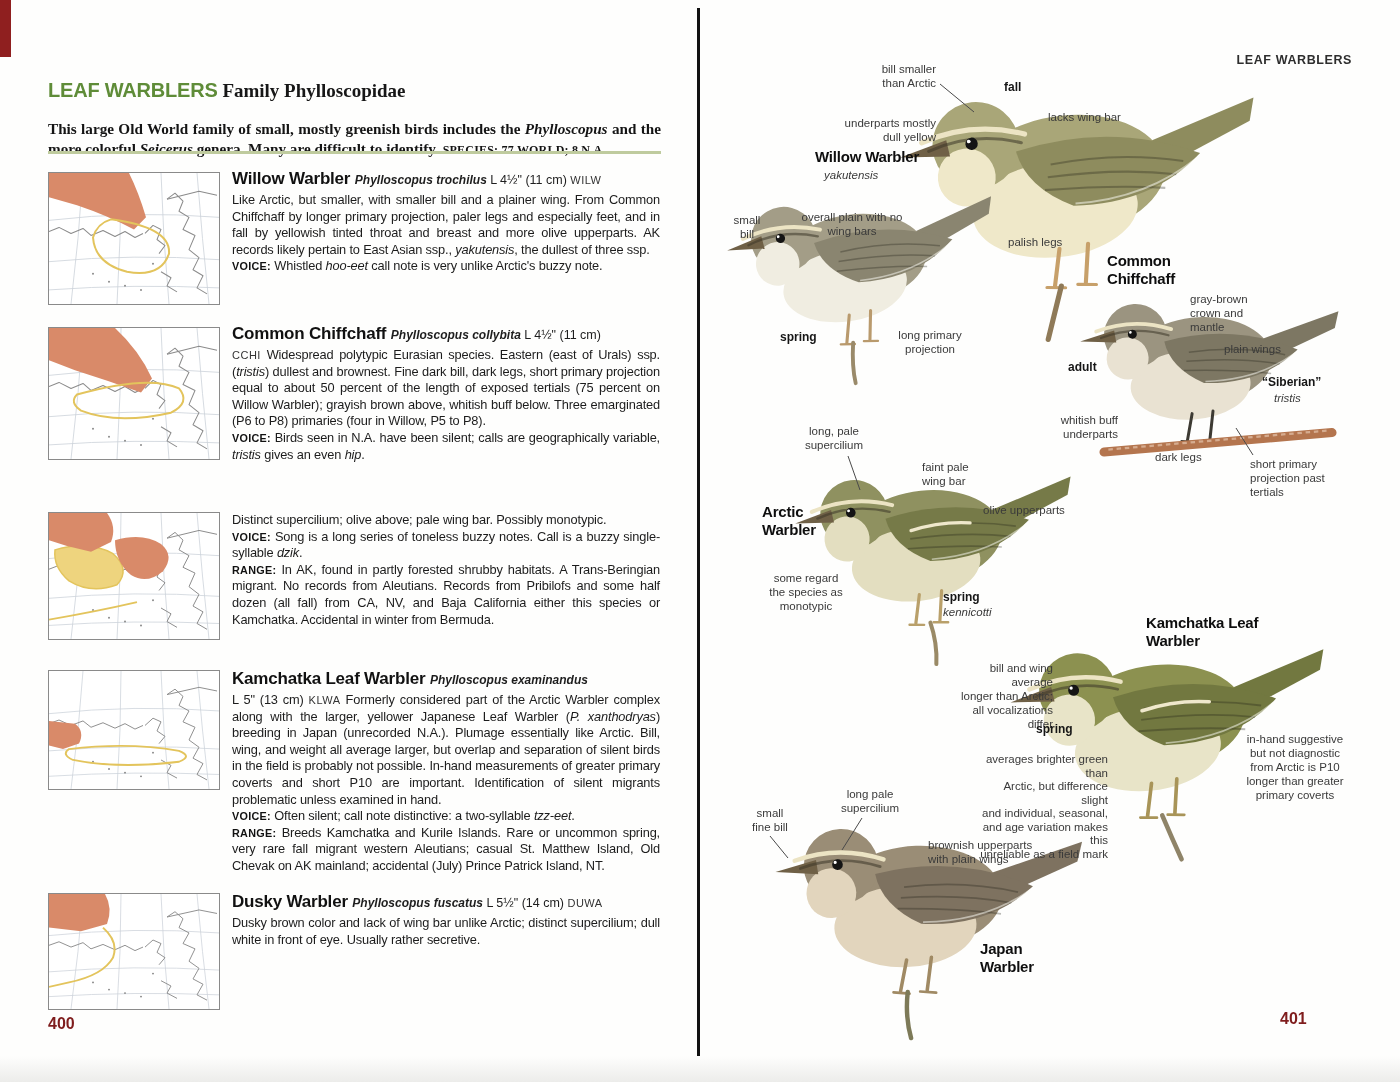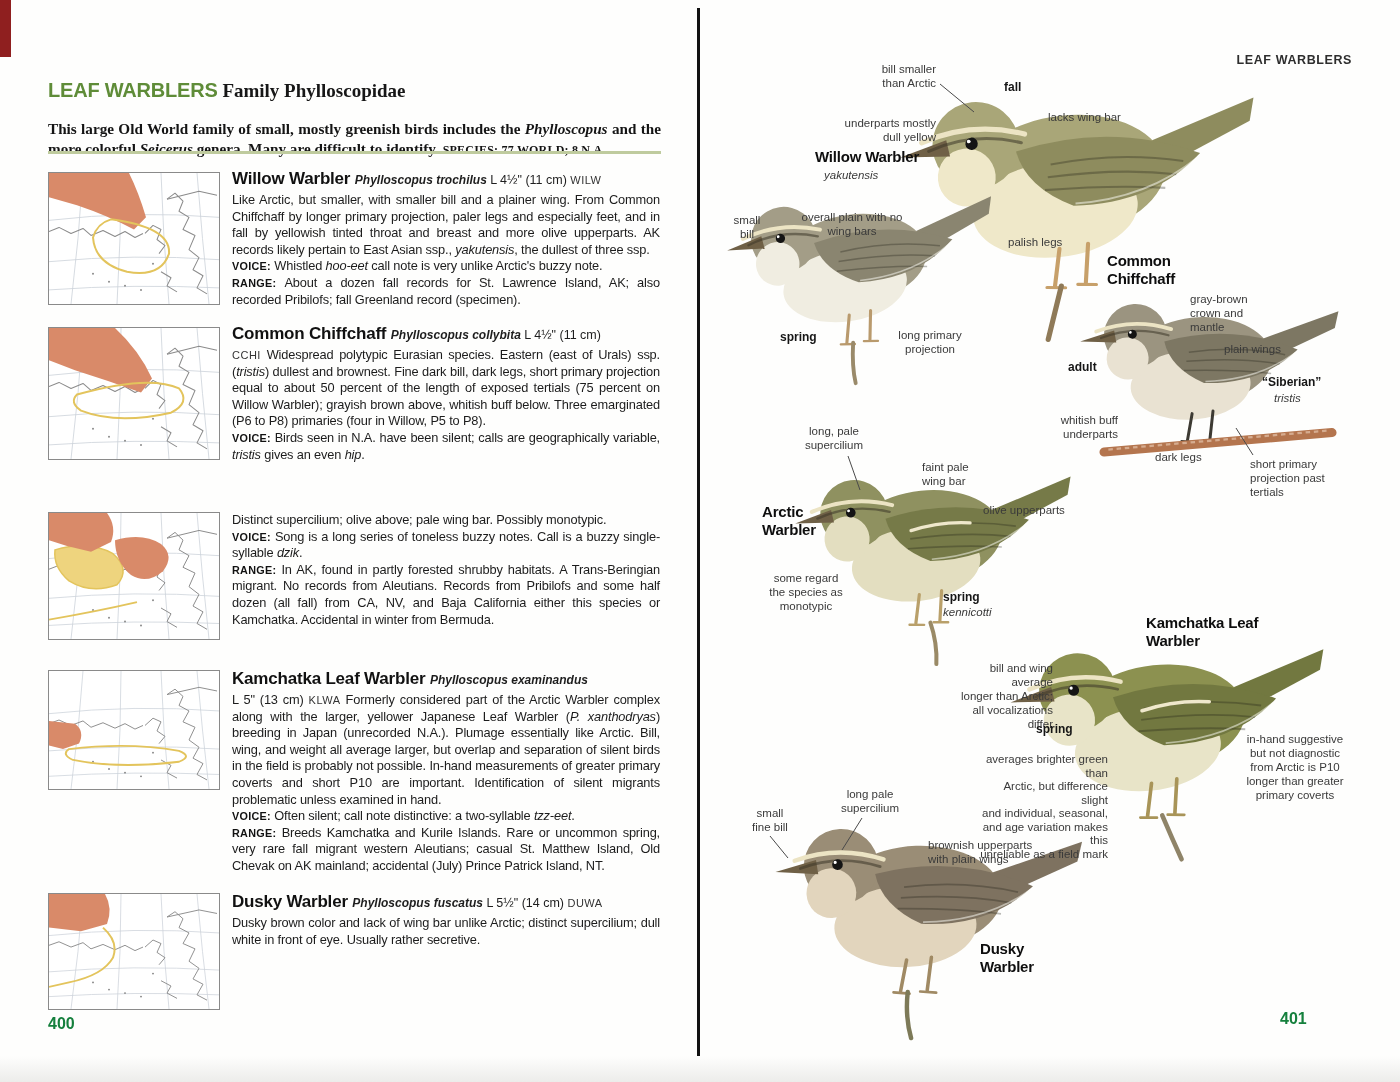--- a/index.html
+++ b/index.html
@@ -2,21 +2,21 @@
 <html><head>
 <meta charset="utf-8">
 <style>
   html,body{margin:0;padding:0;background:#e9e9e9;}
   #page{position:relative;width:1400px;height:1082px;background:#fefefd;overflow:hidden;
         font-family:"Liberation Sans",sans-serif;color:#1e1e1e;}
   #page::after{content:"";position:absolute;left:0;right:0;bottom:0;height:26px;
         background:linear-gradient(#fefefd,#ececea);pointer-events:none;}
   .tab{position:absolute;left:0;top:0;width:11px;height:57px;background:#8f1f1f;}
   .divider{position:absolute;left:697px;top:8px;width:3px;height:1062px;background:#121212;}
-  .pagenum{position:absolute;font:600 16px "Liberation Sans",sans-serif;color:#15803d;}
+  .pagenum{position:absolute;font:600 16px "Liberation Sans",sans-serif;color:#7f1d1d;}
   .runhead{position:absolute;font:600 12.5px "Liberation Sans",sans-serif;letter-spacing:.6px;color:#2e2e2e;}
 
   
   .famtitle{position:absolute;left:48px;top:78px;width:615px;line-height:24px;}
   .c-fam-green{color:#5f8c38;font-weight:800;font-size:20px;letter-spacing:-.2px;}
   .c-fam-serif{font-family:"Liberation Serif",serif;font-weight:700;font-size:19px;color:#171717;}
   .intro{position:absolute;left:48px;top:103px;width:613px;
          font:700 15.2px/19.5px "Liberation Serif",serif;color:#141414;text-align:justify;margin-top:16px;}
   .c-i{font-style:italic;}
   .c-stats{font-size:12px;letter-spacing:.2px;}
@@ -136,21 +136,20 @@
   <svg class="map" style="top:893px" width="170" height="115" viewBox="0 0 170 130" preserveAspectRatio="none">
     <use href="#map-base"></use>
     <path d="M0,0 L56,0 Q64,16 58,34 L32,42 L0,38 Z" fill="#d98a69"></path>
     <path d="M54,38 Q70,54 64,72 Q54,92 20,100 L0,105" fill="none" stroke="#e3c45c" stroke-width="2"></path>
   </svg>
 
   <div class="sp" style="top:169px">
     <div class="sp-title"><span class="c-name">Willow Warbler </span><span class="c-sci">Phylloscopus trochilus  </span><span class="c-size">L 4½" (11 cm)  </span><span class="c-code">WILW</span></div>
     <div class="sp-body"><span>Like Arctic, but smaller, with smaller bill and a plainer wing. From Common Chiffchaff by longer primary projection, paler legs and especially feet, and in fall by yellowish tinted throat and breast and more olive upperparts. AK records likely pertain to East Asian ssp., </span><span class="c-i">yakutensis</span><span>, the dullest of three ssp.</span></div>
     <div class="sp-body"><span class="c-sc">VOICE: </span><span>Whistled </span><span class="c-i">hoo-eet</span><span> call note is very unlike Arctic's buzzy note.</span></div>
-    <div class="sp-body"><span class="c-sc">RANGE: </span><span>About a dozen fall records for St. Lawrence Island, AK; also recorded Pribilofs; fall Greenland record (specimen).</span></div>
   </div>
   <div class="sp" style="top:324px">
     <div class="sp-title"><span class="c-name">Common Chiffchaff </span><span class="c-sci">Phylloscopus collybita  </span><span class="c-size">L 4½" (11 cm)</span></div>
     <div class="sp-body"><span class="c-code">CCHI</span><span>   Widespread polytypic Eurasian species. Eastern (east of Urals) ssp. (</span><span class="c-i">tristis</span><span>) dullest and brownest. Fine dark bill, dark legs, short primary projection equal to about 50 percent of the length of exposed tertials (75 percent on Willow Warbler); grayish brown above, whitish buff below. Three emarginated (P6 to P8) primaries (four in Willow, P5 to P8).</span></div>
     <div class="sp-body"><span class="c-sc">VOICE: </span><span>Birds seen in N.A. have been silent; calls are geographically variable, </span><span class="c-i">tristis</span><span> gives an even </span><span class="c-i">hip</span><span>.</span></div>
   </div>
   <div class="sp" style="top:512px">
     <div class="sp-body"><span>Distinct supercilium; olive above; pale wing bar. Possibly monotypic.</span></div>
     <div class="sp-body"><span class="c-sc">VOICE: </span><span>Song is a long series of toneless buzzy notes. Call is a buzzy single-syllable </span><span class="c-i">dzik</span><span>.</span></div>
     <div class="sp-body"><span class="c-sc">RANGE: </span><span>In AK, found in partly forested shrubby habitats. A Trans-Beringian migrant. No records from Aleutians. Records from Pribilofs and some half dozen (all fall) from CA, NV, and Baja California either this species or Kamchatka. Accidental in winter from Bermuda.</span></div>
@@ -266,17 +265,17 @@
 but not diagnostic
 from Arctic is P10
 longer than greater
 primary coverts</div>
   <div class="ann ct" style="left:830px;top:787px;width:80px">long pale
 supercilium</div>
   <div class="ann ct" style="left:742px;top:806px;width:56px">small
 fine bill</div>
   <div class="ann" style="left:928px;top:838px">brownish upperparts
 with plain wings</div>
-  <div class="ann t" style="left:980px;top:940px">Dusky
+  <div class="ann t" style="left:980px;top:940px">Japan
 Warbler</div>
 
   <div class="pagenum" style="left:1280px;top:1010px;width:72px;">401</div>
 </div>
 
 </body></html>

